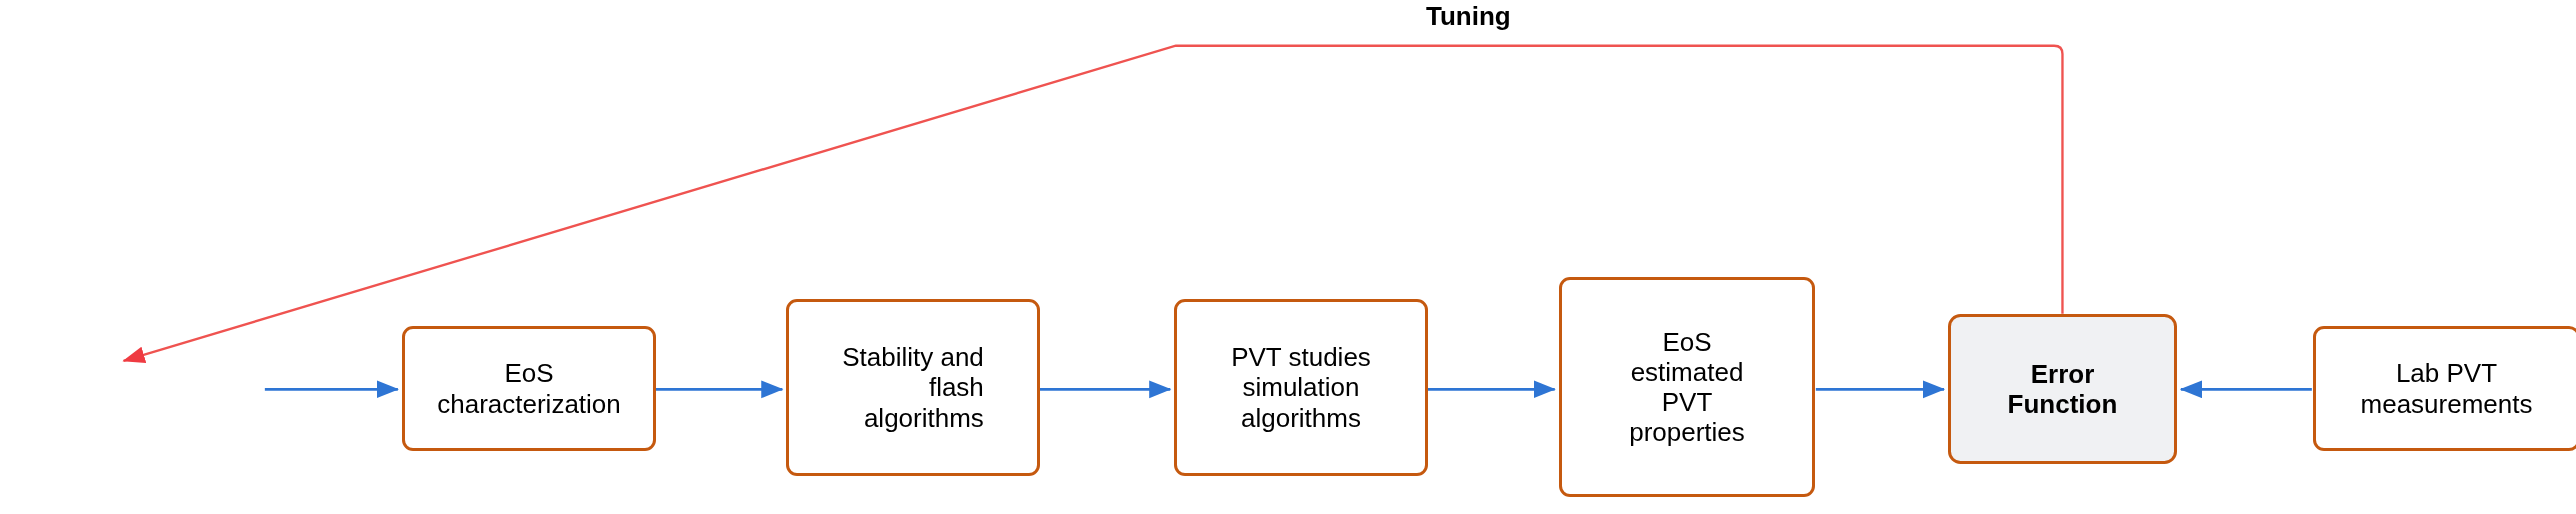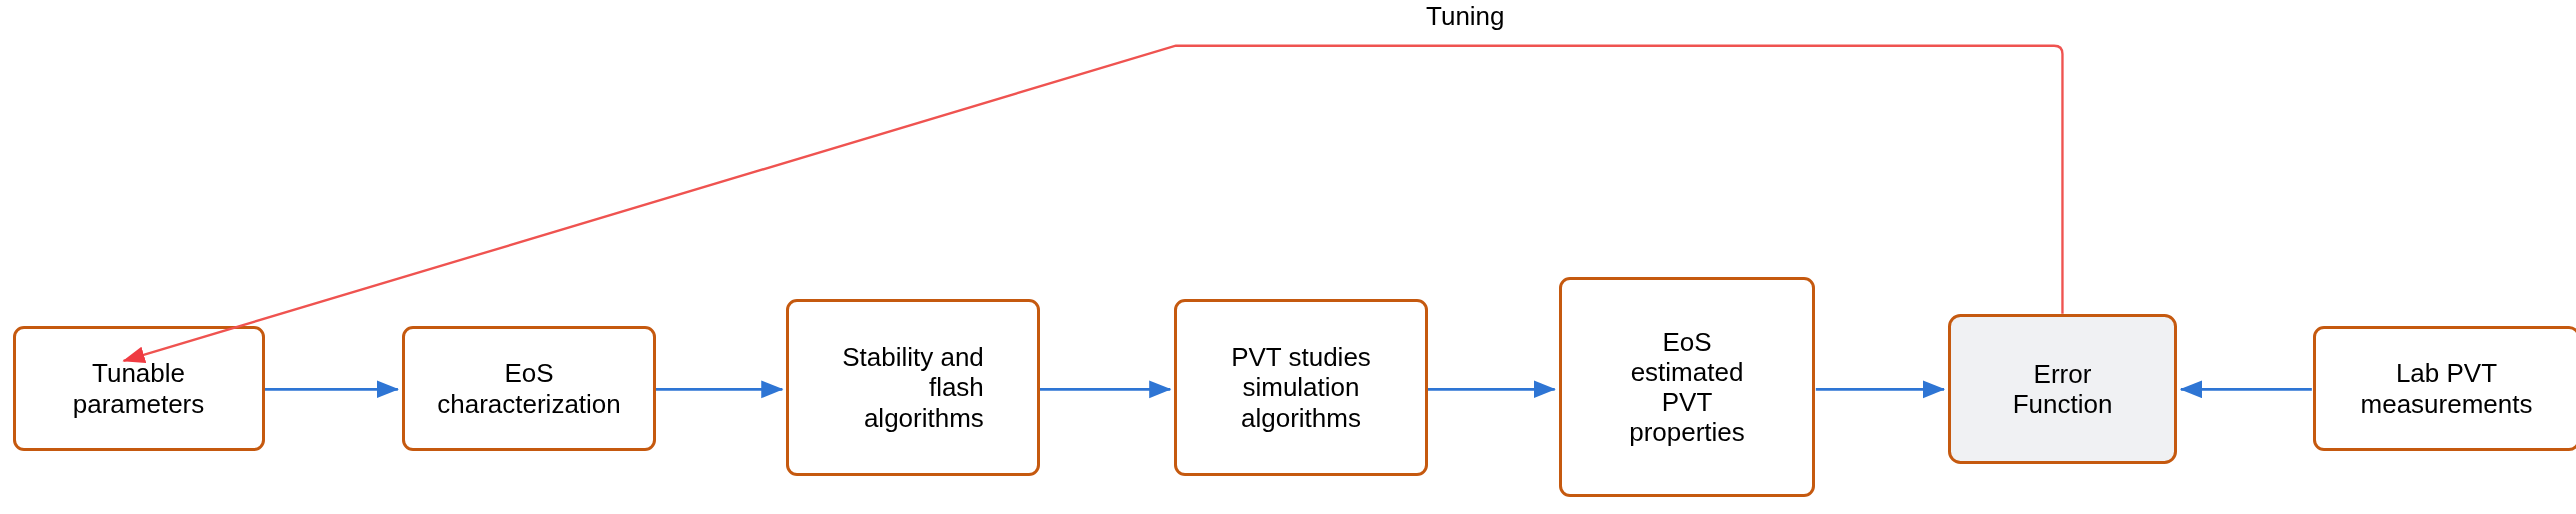--- a/index.html
+++ b/index.html
@@ -31,21 +31,21 @@
     font-family: "Liberation Sans", sans-serif;
     z-index: 5;
   }
   .node .label {
     display: block;
     white-space: pre-line;
     padding: 0 4.2px;
   }
   .node.accent {
     background: #f0f1f3;
-    font-weight: normal;
+    font-weight: bold;
     border-radius: 12.5px;
     text-align: center;
   }
   
   .edge-layer {
     position: absolute;
     left: 0;
     top: 0;
     width: 2576px;
     height: 514px;
@@ -55,20 +55,21 @@
   .edge-layer.above {
     z-index: 8;
   }
   .tuning-label {
     position: absolute;
     font-family: "Liberation Sans", sans-serif;
     font-size: 26px;
     color: #000000;
     white-space: nowrap;
     z-index: 9;
+    font-weight: bold;
   }
 </style>
 </head>
 <body>
 
 <div id="canvas">
 
   <svg class="edge-layer" viewBox="0 0 3718 742" width="2576" height="514" xmlns="http://www.w3.org/2000/svg">
     <defs>
       <marker id="arrow-right" markerWidth="9" markerHeight="9" refX="7.6" refY="3.2" orient="auto" markerUnits="strokeWidth">
@@ -78,24 +79,20 @@
     <g>
       <line x1="382" y1="562" x2="574" y2="562" stroke="#2e75d4" stroke-width="4" marker-end="url(#arrow-right)"></line>
       <line x1="946" y1="562" x2="1129" y2="562" stroke="#2e75d4" stroke-width="4" marker-end="url(#arrow-right)"></line>
       <line x1="1501" y1="562" x2="1689" y2="562" stroke="#2e75d4" stroke-width="4" marker-end="url(#arrow-right)"></line>
       <line x1="2061" y1="562" x2="2244" y2="562" stroke="#2e75d4" stroke-width="4" marker-end="url(#arrow-right)"></line>
       <line x1="2621" y1="562" x2="2806" y2="562" stroke="#2e75d4" stroke-width="4" marker-end="url(#arrow-right)"></line>
       <line x1="3337" y1="562" x2="3148" y2="562" stroke="#2e75d4" stroke-width="4" marker-end="url(#arrow-right)"></line>
     </g>
   </svg>
 
-  <div class="node" style="left:12.5px; top:326px; width:252px; height:125px;">
-    <span class="label">Tunable
-parameters</span>
-  </div>
 
   <div class="node" style="left:402px; top:326px; width:254px; height:125px;">
     <span class="label">EoS
 characterization</span>
   </div>
 
   <div class="node" style="left:786px; top:299px; width:254px; height:177px;text-align:right;">
     <span class="label">Stability and
 flash
 algorithms</span>

